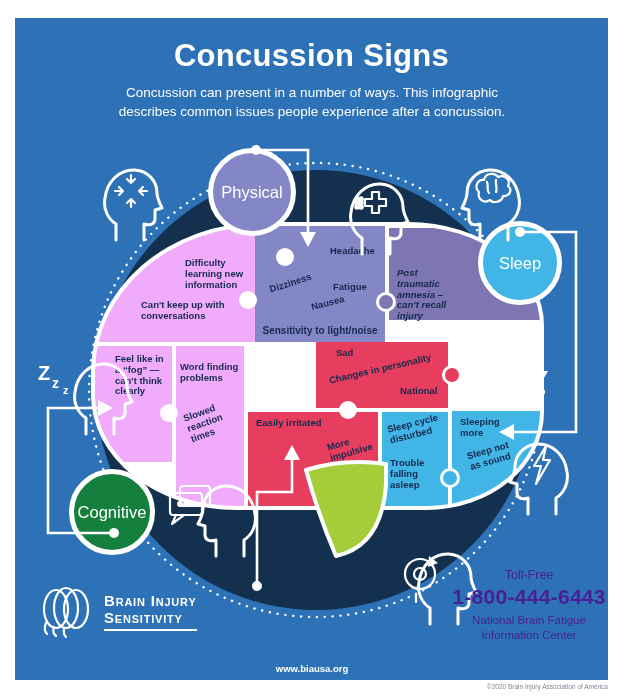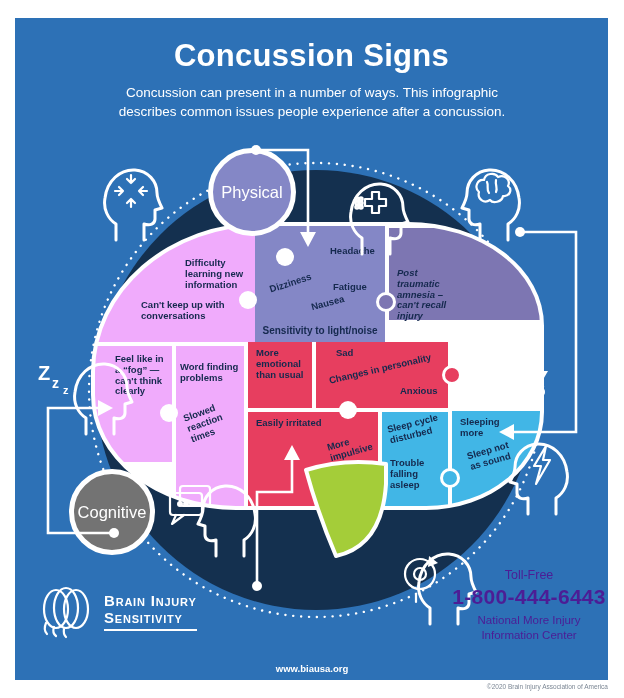--- a/index.html
+++ b/index.html
@@ -85,28 +85,25 @@
 
     <div class="piece bg-orange" style="left:-6px;top:120px;width:83px;height:116px">
       <div class="pt" style="left:26px;top:8px;width:56px">Feel like in a “fog” — can't think clearly</div>
     </div>
 
     <div class="piece bg-orange" style="left:81px;top:120px;width:68px;height:160px">
       <div class="pt" style="left:4px;top:16px;width:62px">Word finding problems</div>
       <div class="pt" style="left:10px;top:58px;width:54px;transform:rotate(-20deg)">Slowed reaction times</div>
     </div>
 
-    <div class="piece bg-red" style="left:153px;top:116px;width:64px;height:66px">
-      <div class="pt" style="left:8px;top:6px;width:52px">More emotional than usual</div>
-    </div>
 
     <div class="piece bg-red" style="left:221px;top:116px;width:132px;height:66px">
       <div class="pt nw" style="left:20px;top:6px">Sad</div>
       <div class="pt nw" style="left:12px;top:22px;transform:rotate(-13deg)">Changes in personality</div>
-      <div class="pt nw" style="left:84px;top:44px">Anxious</div>
+      <div class="pt nw" style="left:84px;top:44px">National</div>
     </div>
 
     <div class="piece bg-red" style="left:153px;top:186px;width:130px;height:94px">
       <div class="pt nw" style="left:8px;top:6px">Easily irritated</div>
       <div class="pt" style="left:80px;top:24px;width:48px;transform:rotate(-16deg)">More impulsive</div>
     </div>
 
 
     <div class="piece bg-blue" style="left:287px;top:186px;width:66px;height:94px">
       <div class="pt" style="left:6px;top:6px;width:56px;transform:rotate(-14deg)">Sleep cycle disturbed</div>
@@ -127,21 +124,24 @@
   <div class="knob w abs" style="left:276px;top:248px"></div>
   <div class="knob c abs" style="left:376px;top:292px;background:#7d76b2"></div>
   <div class="knob c abs" style="left:442px;top:365px;background:#e73e5f"></div>
   <div class="knob w abs" style="left:339px;top:401px"></div>
   <div class="knob c abs" style="left:440px;top:468px;background:#41b6e6"></div>
   <div class="knob w abs" style="left:160px;top:404px"></div>
 
   <div class="cat" style="left:208px;top:148px;width:88px;height:88px;background:#8487c6">
     <span>Physical</span>
   </div>
-  <div class="cat" style="left:69px;top:469px;width:86px;height:86px;background:#737373">
+  <div class="cat" style="left:478px;top:221px;width:84px;height:84px;background:#41b6e6">
+    <span>Sleep</span>
+  </div>
+  <div class="cat" style="left:69px;top:469px;width:86px;height:86px;background:#15803d">
     <span>Cognitive</span>
   </div>
 
   <svg class="abs" style="left:0;top:0" width="624" height="698" viewBox="0 0 624 698">
     <g stroke="#fff" stroke-width="2.6" fill="none">
       <path d="M256,150 H308 V234"></path>
       <path d="M520,232 H576 V432 H512"></path>
       <path d="M114,533 H48 V408 H100"></path>
       <path d="M257,586 V492 H292 V458"></path>
     </g>
@@ -240,21 +240,21 @@
     <div id="logo-text">
       <div>Brain Injury</div>
       <div>Sensitivity</div>
     </div>
   </div>
 
   <div class="abs" id="tollfree">
     <div class="tf1">Toll-Free</div>
     <div class="tf2">1-800-444-6443</div>
     <div class="tf3">
-      <div>National More Injury</div>
+      <div>National Brain Fatigue</div>
       <div>Information Center</div>
     </div>
   </div>
 
   <div class="abs" id="website">www.biausa.org</div>
   <div class="abs" id="copyright">©2020 Brain Injury Association of America</div>
 
 </div>
 
 </body></html>

